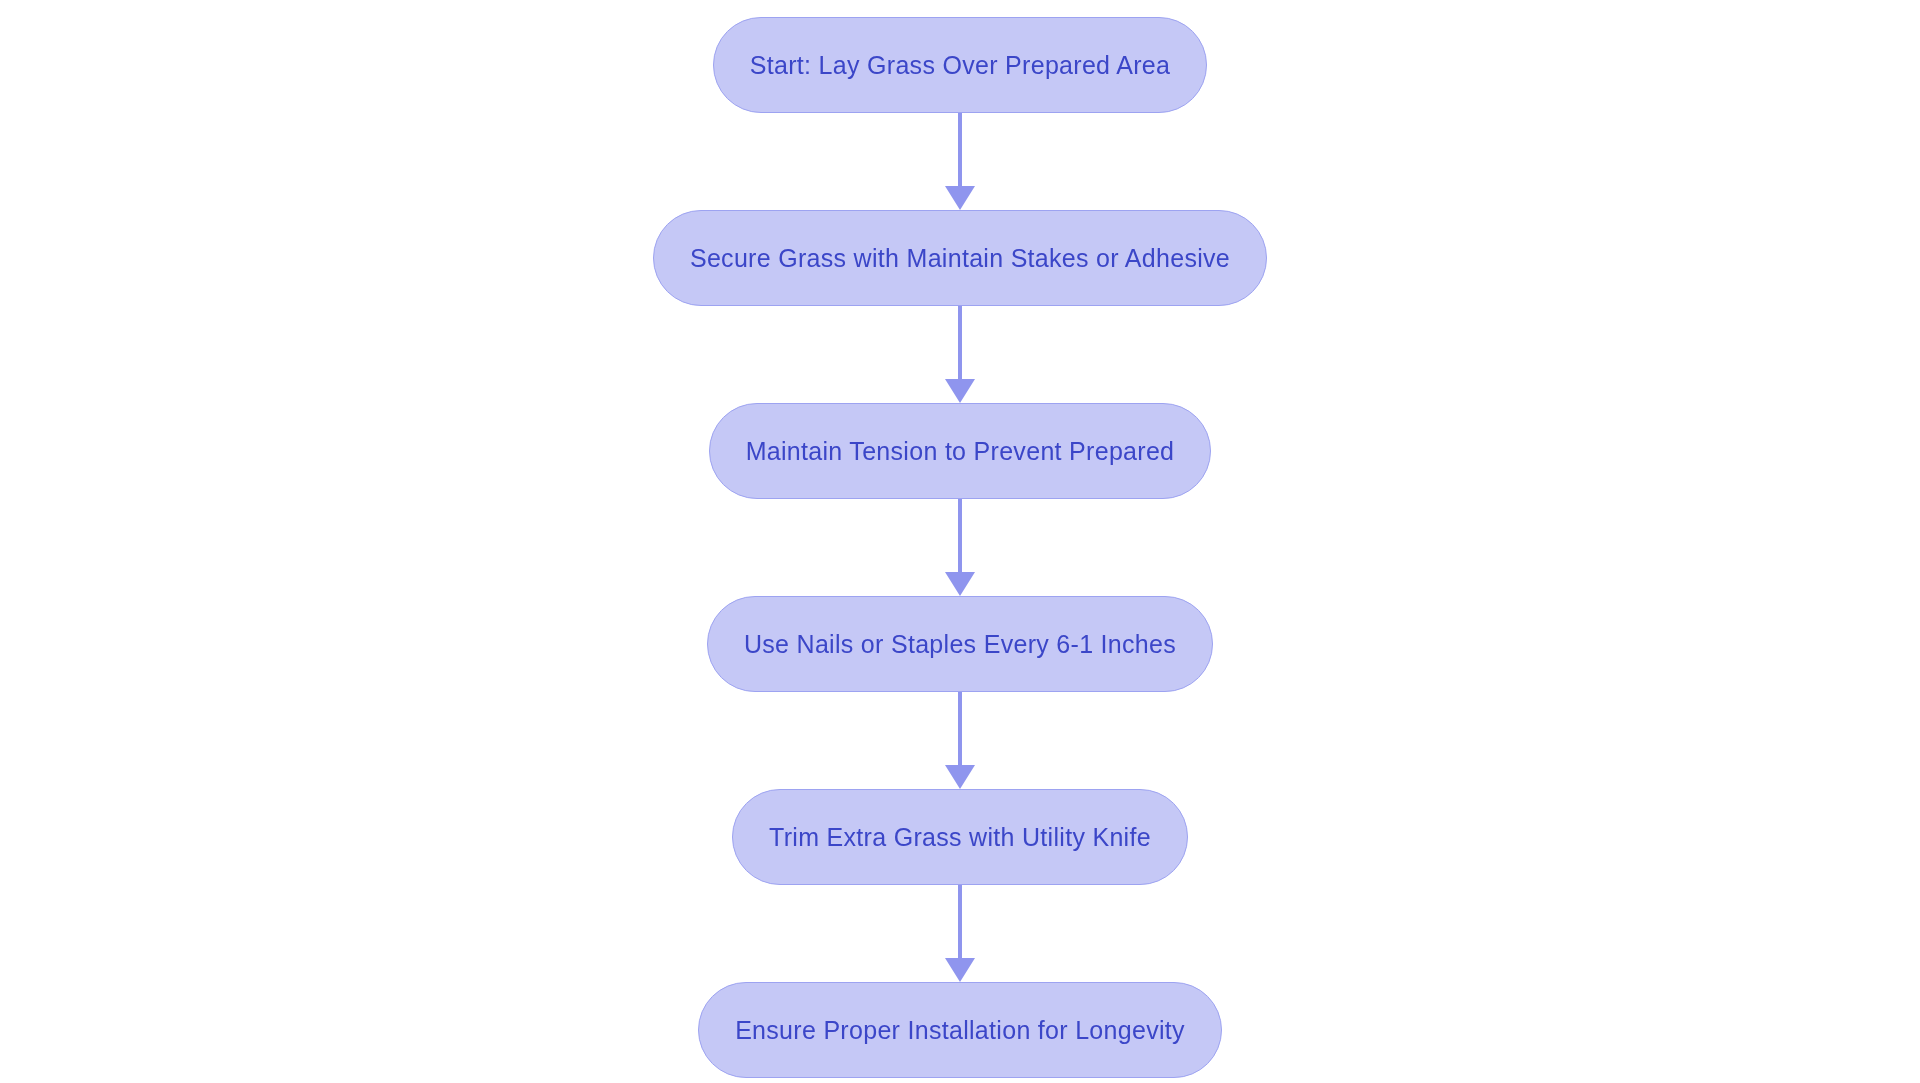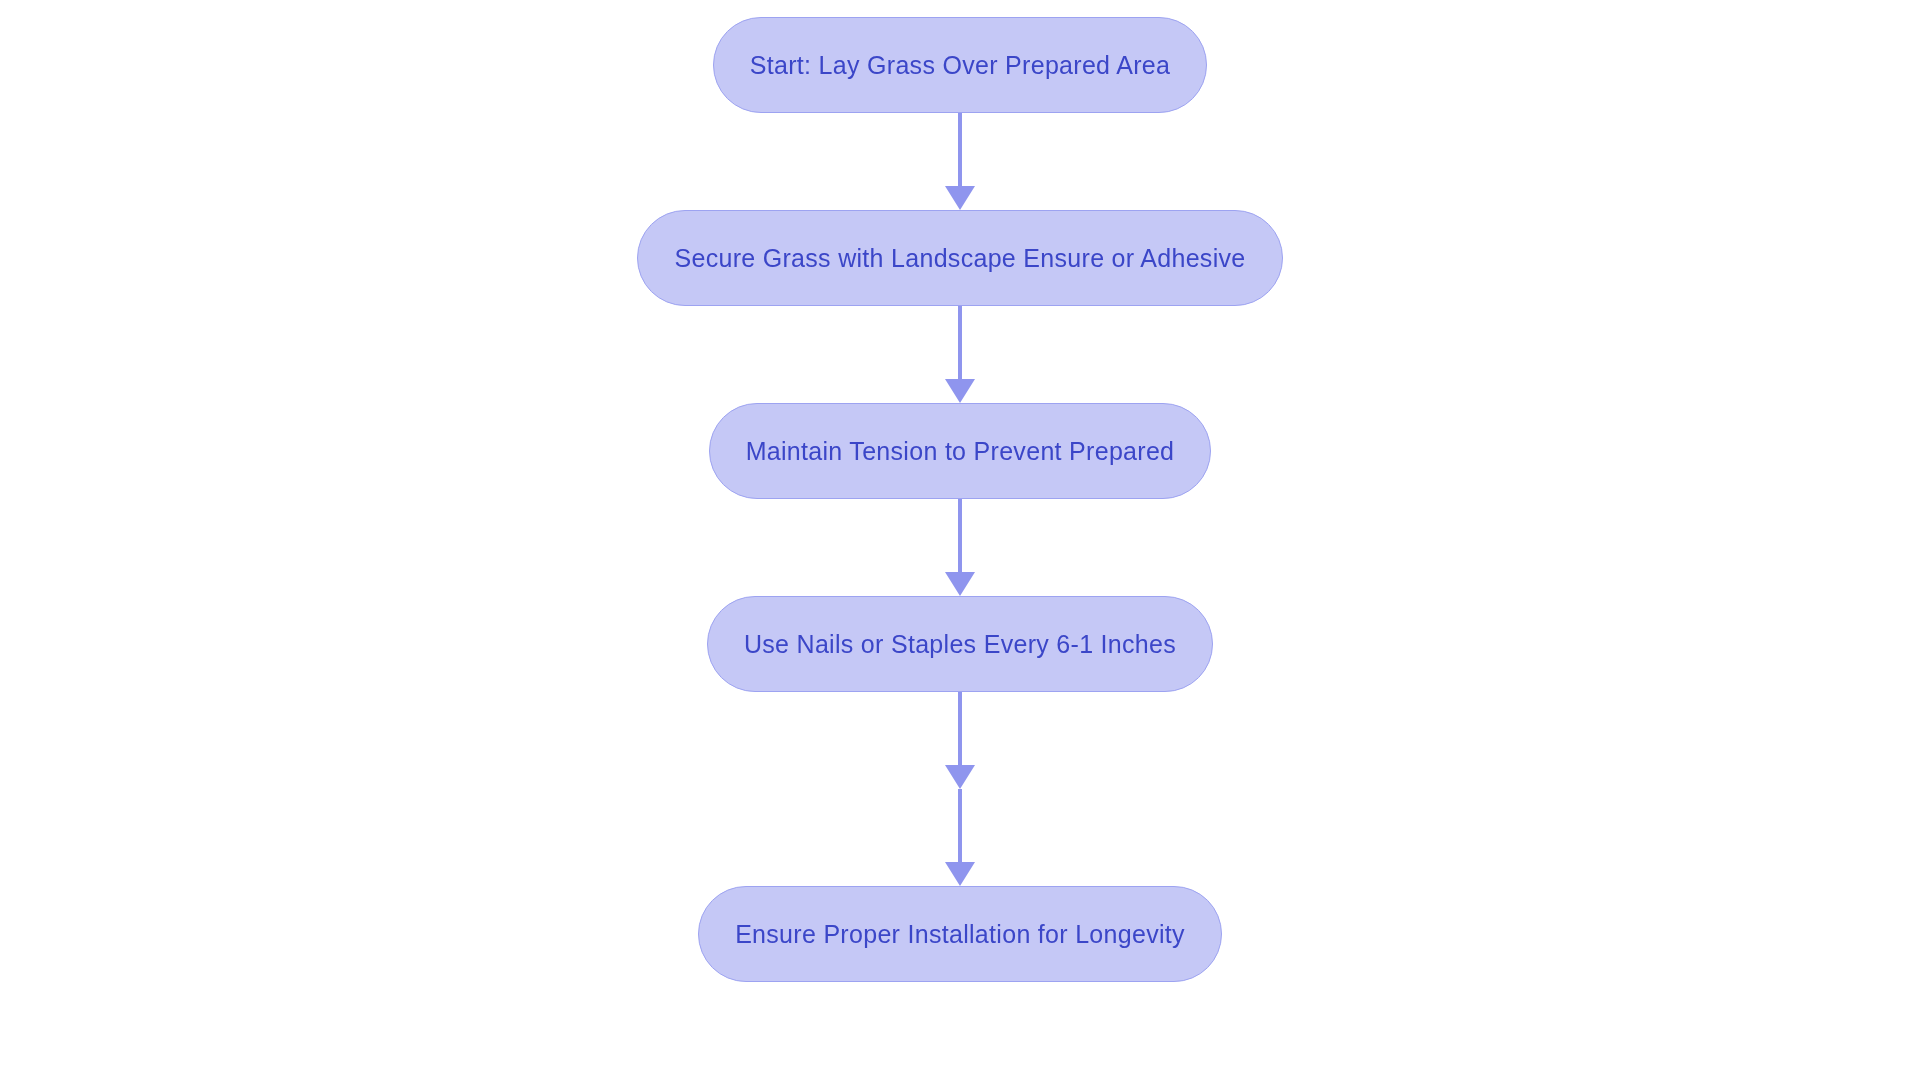--- a/index.html
+++ b/index.html
@@ -58,41 +58,42 @@
 
 <div class="flowchart">
 
   <div class="flow-node">Start: Lay Grass Over Prepared Area</div>
 
   <div class="flow-arrow">
     <div class="arrow-line"></div>
     <div class="arrow-head"></div>
   </div>
 
-  <div class="flow-node">Secure Grass with Landscape Ensure or Adhesive</div>
+  <div class="flow-node">Secure Grass with Maintain Stakes or Adhesive</div>
 
   <div class="flow-arrow">
     <div class="arrow-line"></div>
     <div class="arrow-head"></div>
   </div>
 
   <div class="flow-node">Maintain Tension to Prevent Prepared</div>
 
   <div class="flow-arrow">
     <div class="arrow-line"></div>
     <div class="arrow-head"></div>
   </div>
 
   <div class="flow-node">Use Nails or Staples Every 6-1 Inches</div>
 
   <div class="flow-arrow">
     <div class="arrow-line"></div>
     <div class="arrow-head"></div>
   </div>
 
+  <div class="flow-node">Trim Extra Grass with Utility Knife</div>
 
   <div class="flow-arrow">
     <div class="arrow-line"></div>
     <div class="arrow-head"></div>
   </div>
 
   <div class="flow-node">Ensure Proper Installation for Longevity</div>
 
 </div>
 

